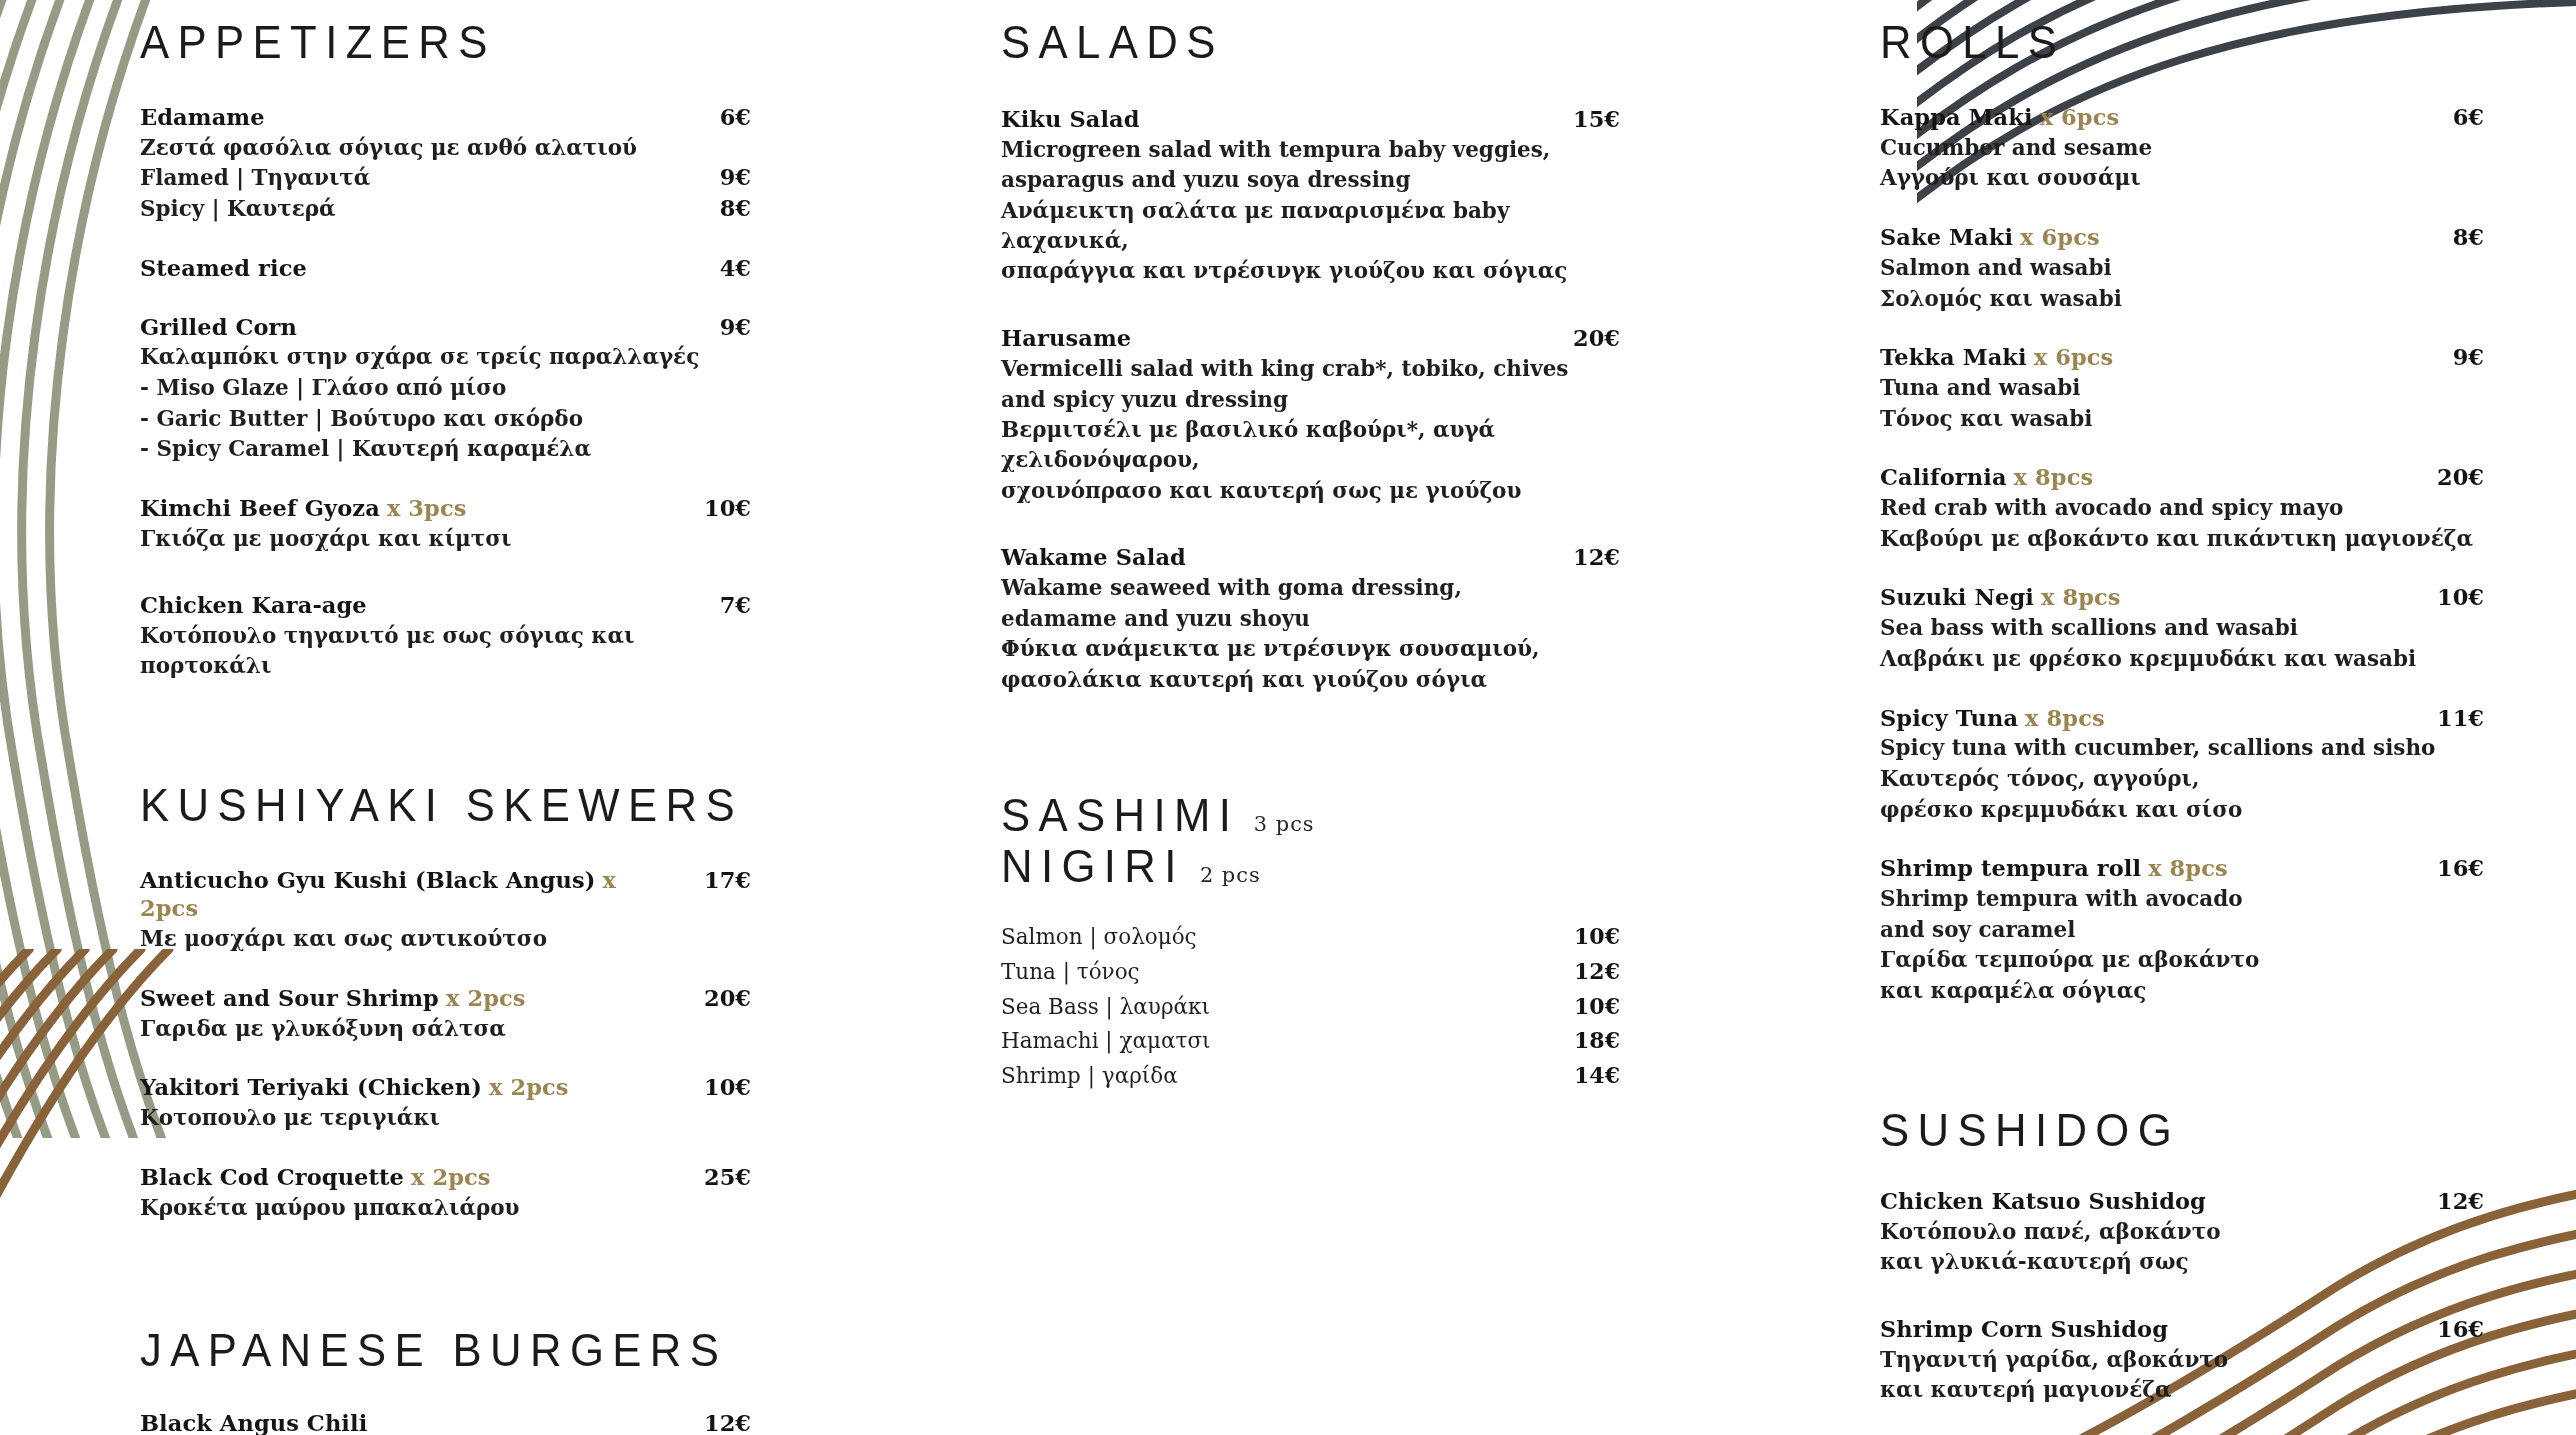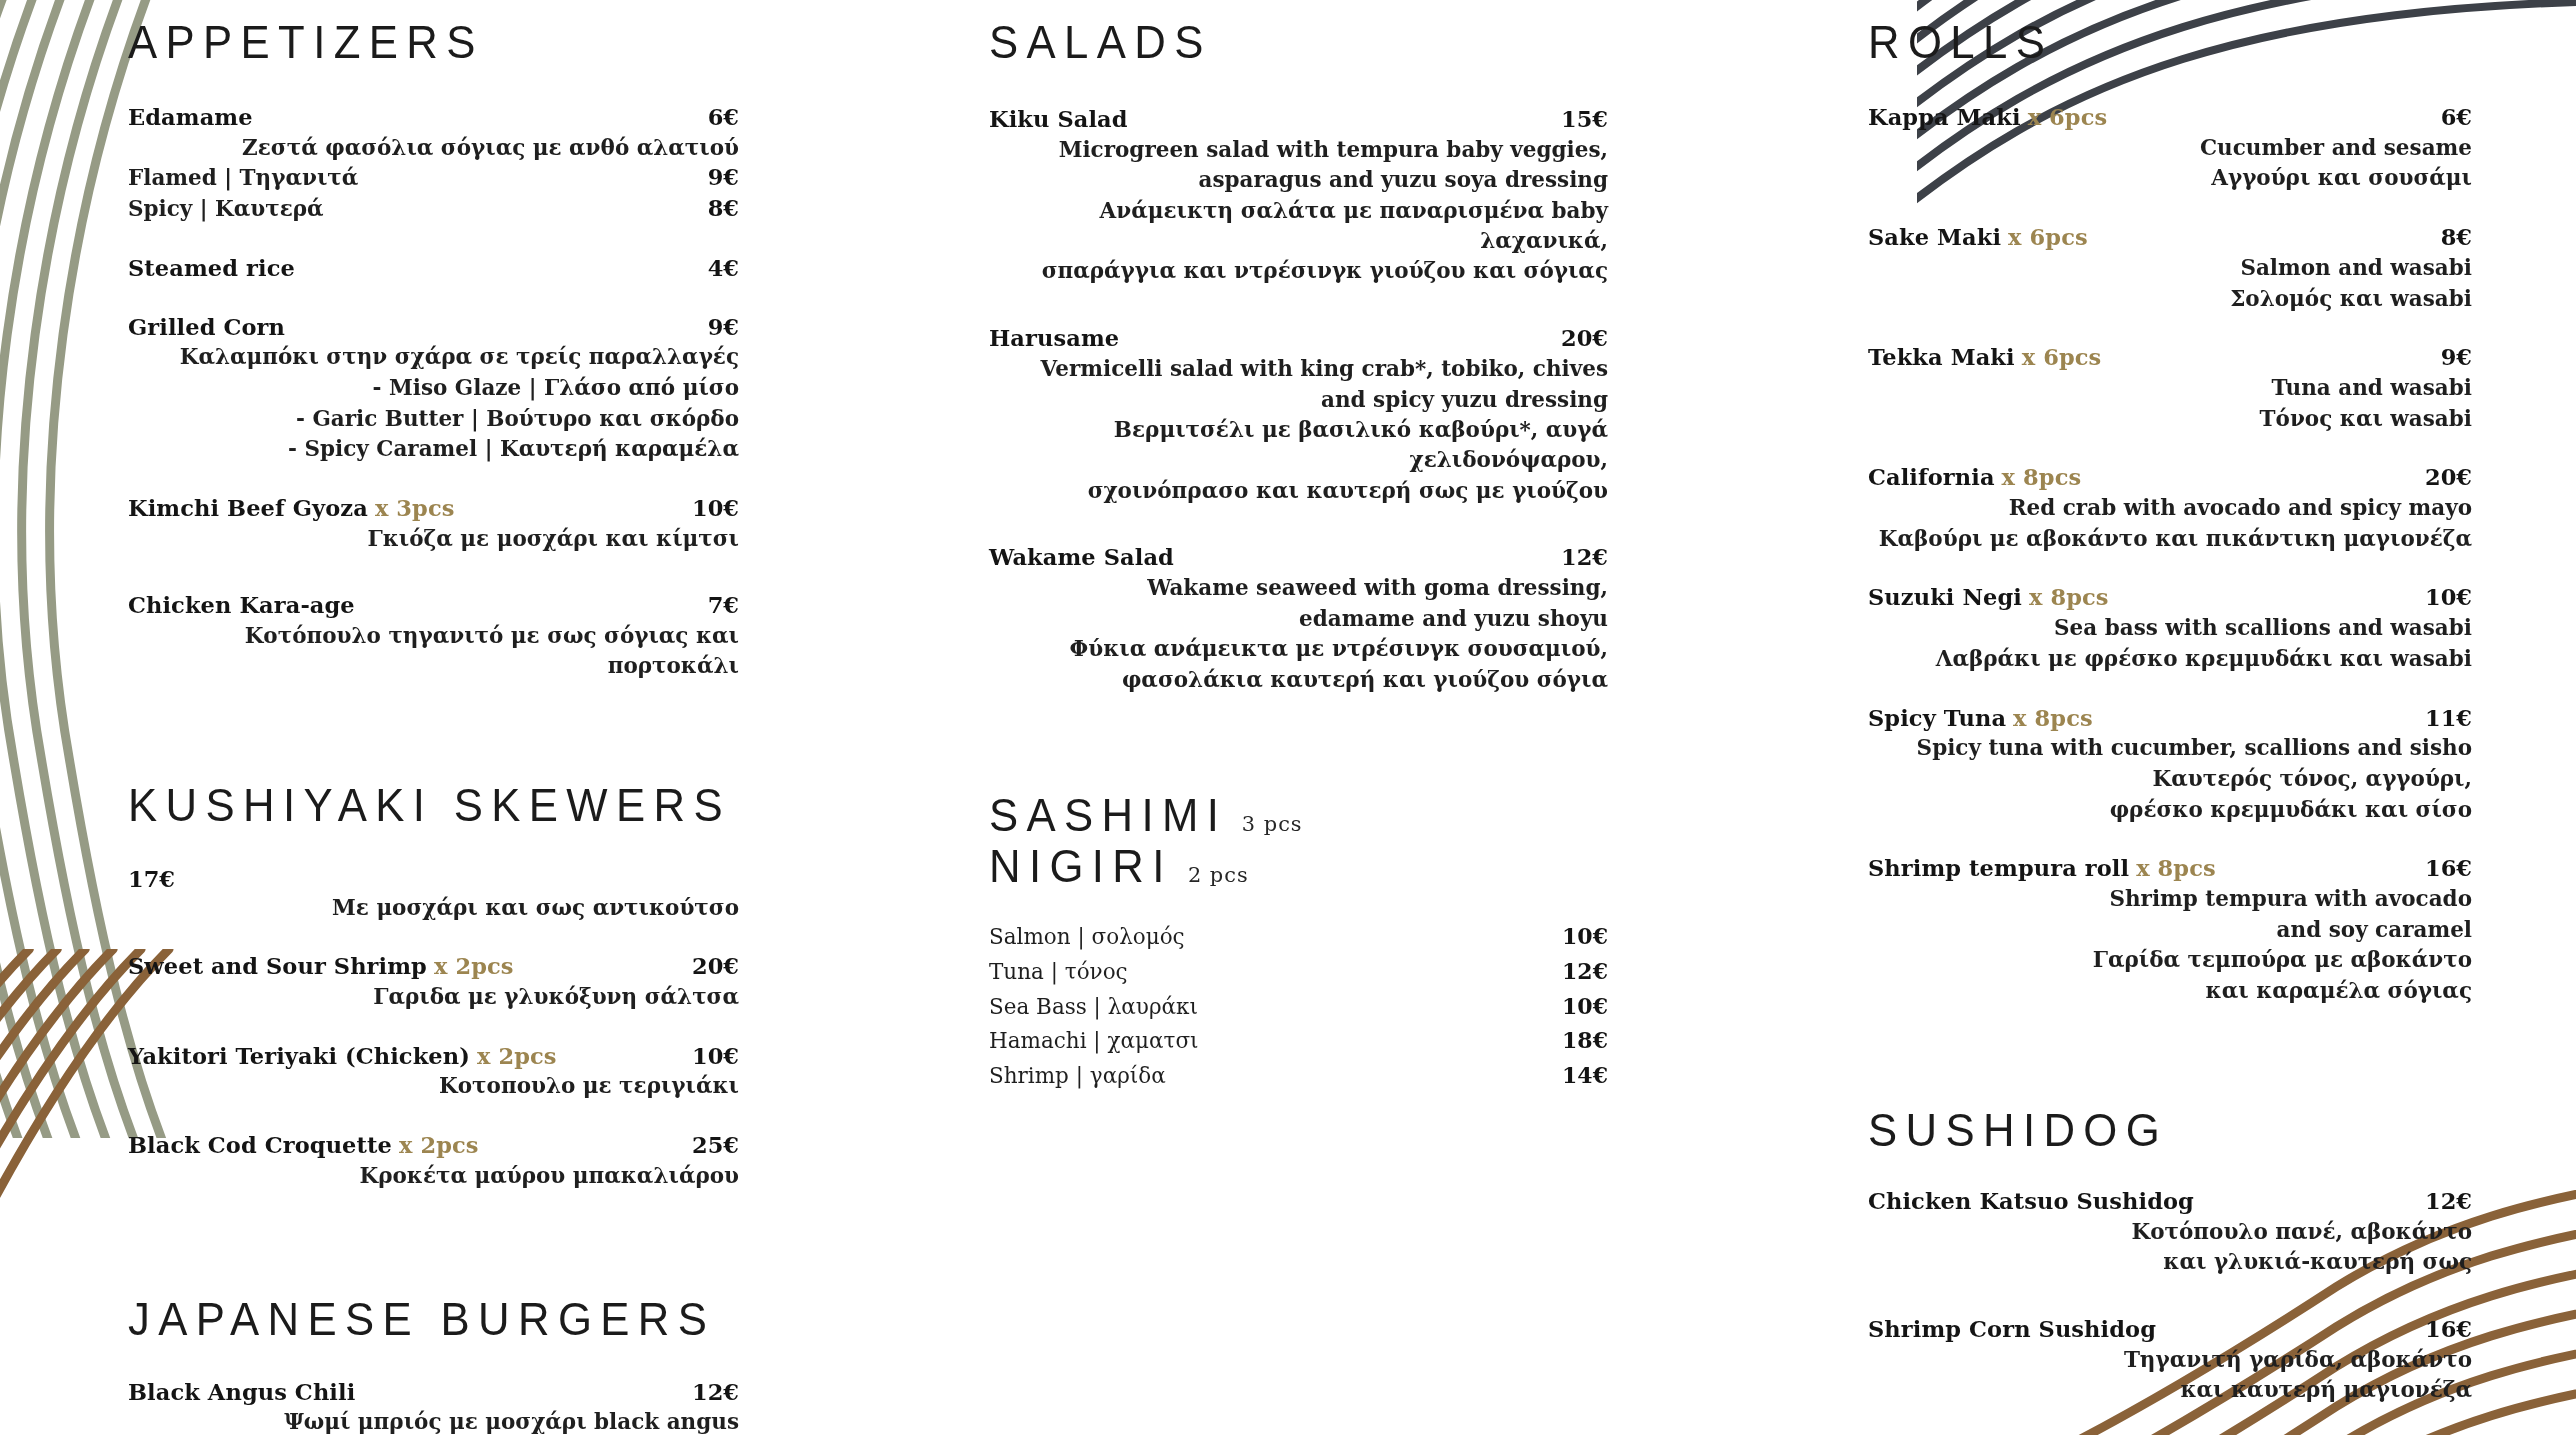--- a/index.html
+++ b/index.html
@@ -29,22 +29,21 @@
 
   
   .page {
     position: relative;
     z-index: 2;
     width: 2576px;
     height: 1279px;
     box-sizing: border-box;
     display: grid;
     grid-template-columns: 879px 879px 819px;
-    padding: 18px 0 0 0;
-    text-align: right;
+    padding: 18px 0 0 12px;
   }
   .col { position: relative; box-sizing: border-box; }
   .col-appetizers { padding-left: 128px; padding-right: 140px; }
   .col-salads     { padding-left: 110px; padding-right: 150px; }
   .col-rolls      { padding-left: 110px; padding-right: 105px; }
 
   
   .section-head {
     font-family: "Liberation Sans", sans-serif;
     font-weight: 300;
@@ -241,20 +240,23 @@
       </div>
       <div class="desc">Κοτόπουλο τηγανιτό με σως σόγιας και πορτοκάλι</div>
     </div>
 
     <div class="section-head sec-gap-kushiyaki">
       <span>KUSHIYAKI SKEWERS</span>
     </div>
 
     <div class="item">
       <div class="item-row">
+        <div class="item-name">
+          <span>Anticucho Gyu Kushi (Black Angus)</span><span class="pcs">x 2pcs</span>
+        </div>
         <div class="price">17€</div>
       </div>
       <div class="desc">Με μοσχάρι και σως αντικούτσο</div>
     </div>
 
     <div class="item">
       <div class="item-row">
         <div class="item-name">
           <span>Sweet and Sour Shrimp</span><span class="pcs">x 2pcs</span>
         </div>

